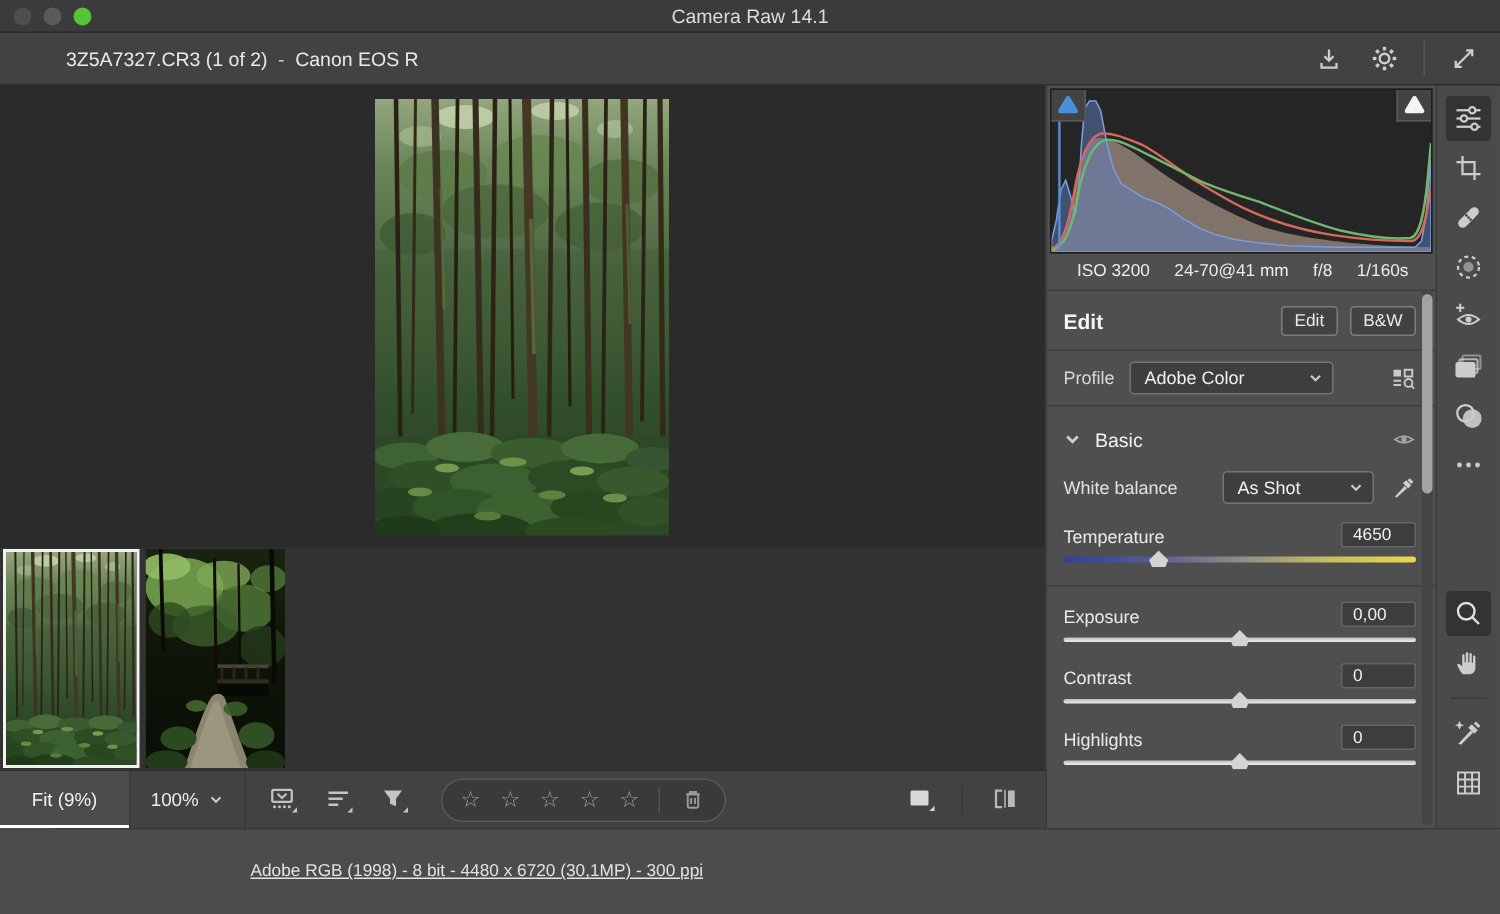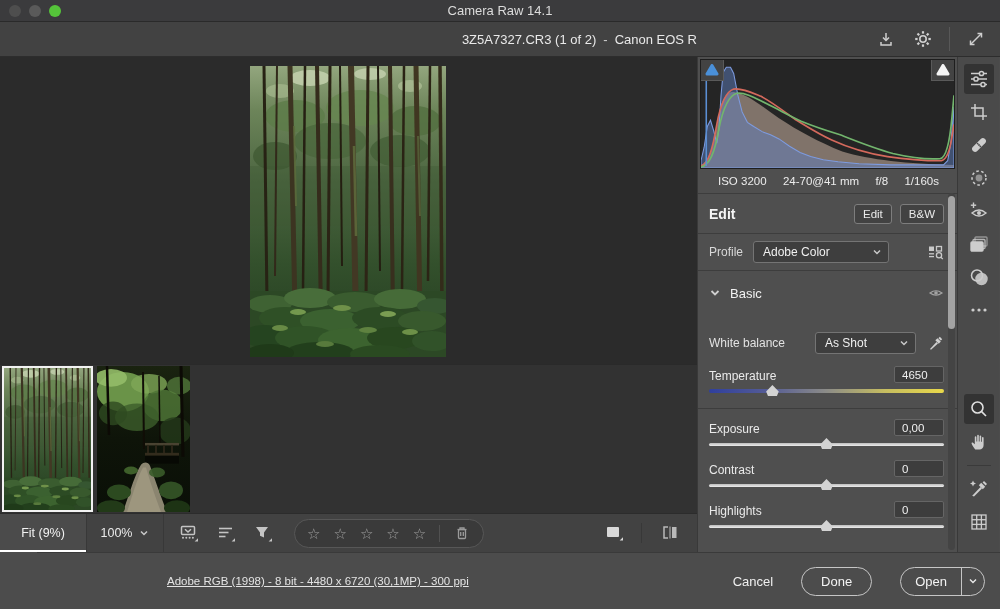--- a/index.html
+++ b/index.html
@@ -11,21 +11,21 @@
   .titlebar{height:21px;background:#3b3b3d;border-bottom:1px solid #2a2a2a;position:relative;
             display:flex;align-items:center;}
   .traffic{position:absolute;left:9px;top:5px;display:flex;gap:8px;}
   .tl{width:12px;height:12px;border-radius:50%;}
   .tl-close{background:#4e4e4e;}.tl-min{background:#5a5a5a;}.tl-zoom{background:#55c43a;}
   .win-title{flex:1;text-align:center;font-size:13px;color:#dcdcdc;}
 
   
   .header{height:34px;background:#424242;border-bottom:1px solid #2d2d2d;position:relative;
           display:flex;align-items:center;}
-  .doc-title{position:absolute;left:0;width:697px;text-align:right;font-size:13px;color:#e9e9e9;}
+  .doc-title{position:absolute;left:0;width:697px;text-align:left;font-size:13px;color:#e9e9e9;padding-left:44px;}
   .doc-title .sep{margin:0 7px;color:#d0d0d0;}
   .header-icons{margin-left:auto;display:flex;align-items:center;gap:15px;padding-right:13px;}
   .hicon{display:flex;align-items:center;justify-content:center;width:22px;height:22px;}
   .hdivider{width:1px;height:24px;background:#585858;}
 
   
   .main{display:flex;height:495px;}
   .left{width:697px;display:flex;flex-direction:column;}
   .viewer{height:307px;background:#2b2b2b;position:relative;}
   .main-image{position:absolute;left:250px;top:9px;width:196px;height:291px;display:block;}
@@ -73,21 +73,21 @@
   .plabel{color:#d8d8d8;}
   .dropdown{height:22px;background:#3e3e3e;border:1px solid #747474;border-radius:3px;display:flex;
             align-items:center;padding:0 6px 0 9px;gap:6px;font-size:12px;color:#f0f0f0;
             box-sizing:border-box;cursor:pointer;}
   .dd-label{flex:1;white-space:nowrap;}
   .dd-profile{width:136px;}
   .profile-browse{margin-left:auto;cursor:pointer;display:flex;}
   .basic-header{height:28px;display:flex;align-items:center;gap:9px;padding:8px 13px 0 11px;cursor:pointer;}
   .basic-title{font-size:13px;color:#f2f2f2;}
   .eye{margin-left:auto;display:flex;cursor:pointer;}
-  .wb-row{height:26px;margin-top:23px;display:flex;align-items:center;padding:0 13px 0 11px;}
+  .wb-row{height:26px;margin-top:5px;display:flex;align-items:center;padding:0 13px 0 11px;}
   .wb-dd{margin-left:auto;width:101px;}
   .dropper{margin-left:11px;display:flex;cursor:pointer;}
   .srow{padding:0 13px 0 11px;margin-top:8px;}
   .srow-top{display:flex;align-items:flex-end;height:19px;}
   .slabel{font-size:12px;color:#eaeaea;}
   .svalue{margin-left:auto;width:50px;height:17px;background:#3d3d3d;border:1px solid #656565;
           border-radius:2px;font-size:11.5px;color:#f0f0f0;display:flex;align-items:center;
           padding-left:7px;box-sizing:border-box;cursor:text;}
   .strack{position:relative;height:13px;margin-top:1px;cursor:pointer;}
   .strack::before{content:"";position:absolute;left:0;right:0;top:6px;height:3px;border-radius:2px;
@@ -596,27 +596,15 @@
             <path d="M13.4,4 V18"></path>
           <path d="M4,8.7 H18"></path>
             <path d="M4,13.4 H18"></path>
         </svg>
       </span>
     </div>
   </div>
 
   <div class="bottombar">
     <span class="ws-link">Adobe RGB (1998) - 8 bit - 4480 x 6720 (30,1MP) - 300 ppi</span>
-    <div class="bb-right">
-      <span class="cancel-btn">Cancel</span>
-      <span class="pill done-btn">Done</span>
-      <span class="pill open-btn">
-        <span class="open-label">Open</span>
-        <span class="open-chev">
-          <svg width="10" height="10" viewBox="0 0 10 10" fill="none" stroke="#e8e8e8" stroke-width="1.4">
-              <path d="M2,3.5 L5,6.5 L8,3.5"></path>
-            </svg>
-        </span>
-      </span>
-    </div>
   </div>
 
 </div>
 
 </body></html>

